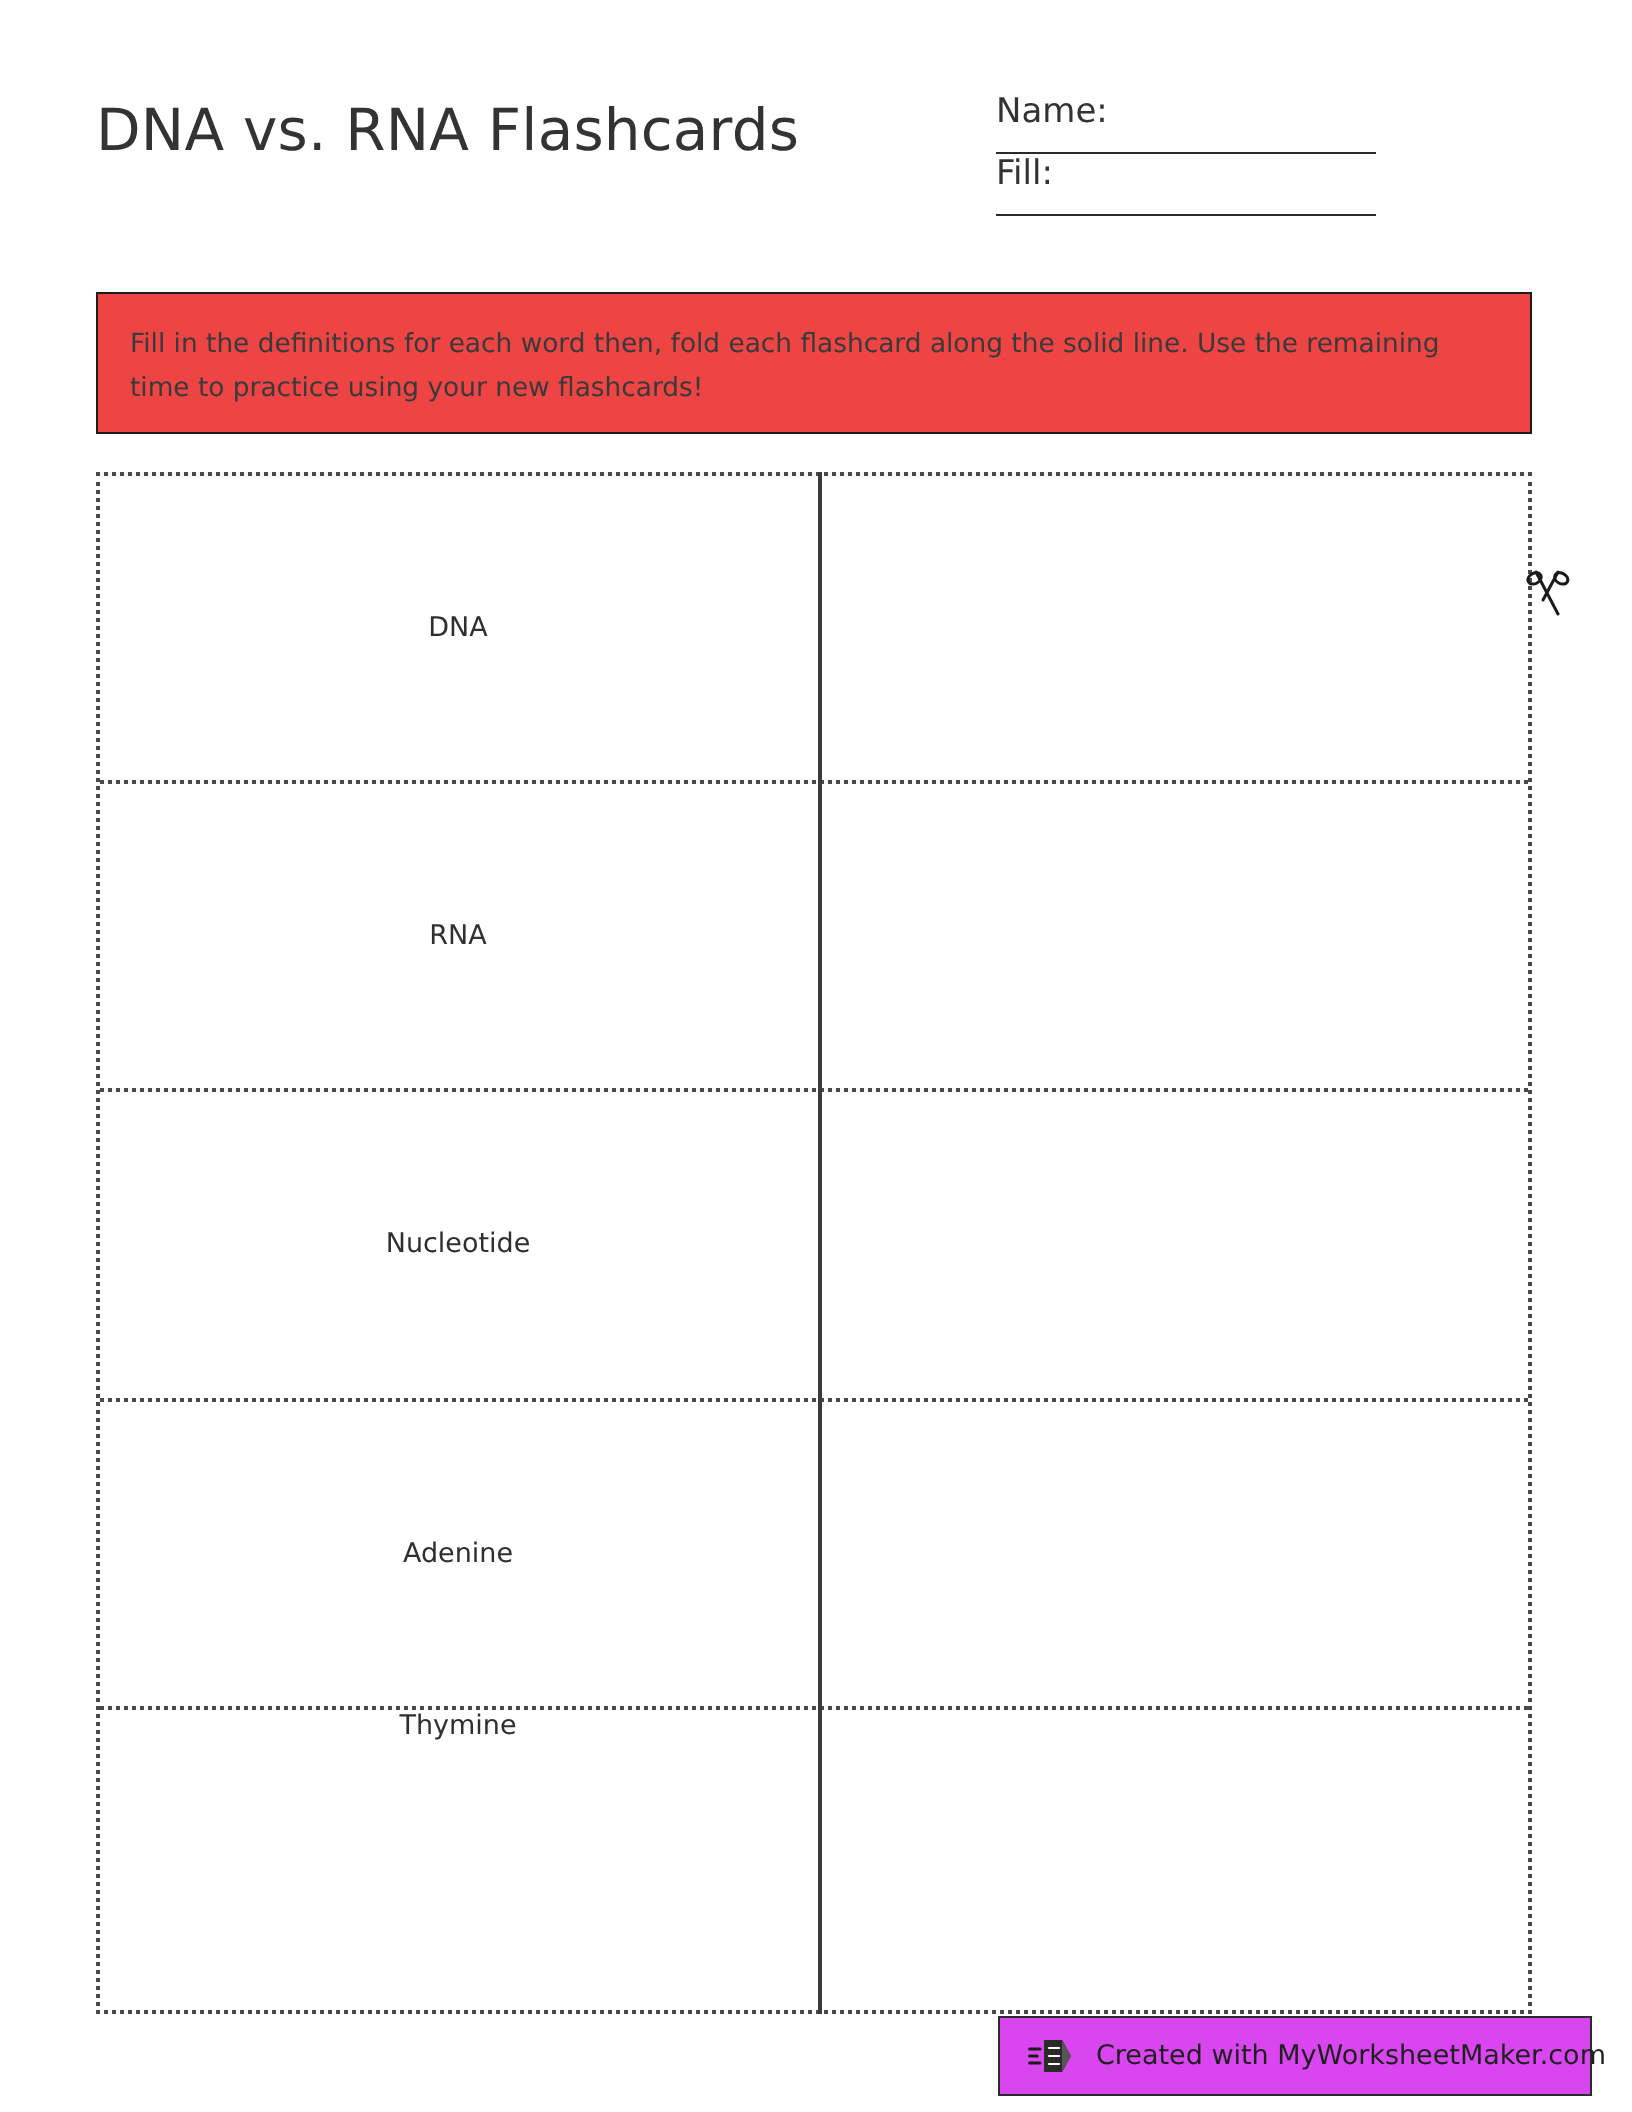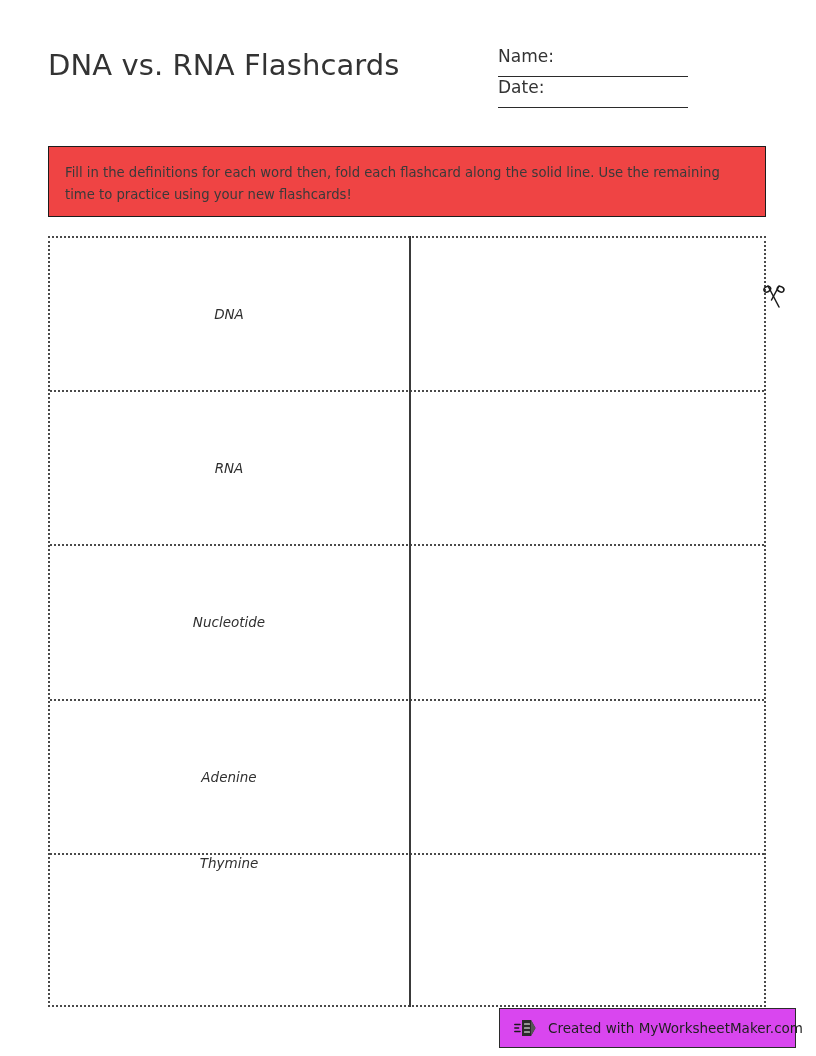--- a/index.html
+++ b/index.html
@@ -105,21 +105,20 @@
     width: 358px;
     display: flex;
     align-items: center;
     justify-content: center;
     box-sizing: border-box;
   }
   .card-term {
     font-size: 13.5px;
     color: #2f2f2f;
     text-align: center;
-    font-style: italic;
   }
   .card-answer-cell {
     flex: 1;
   }
 
   
   .fold-line {
     position: absolute;
     left: 359px;
     top: -2.5px;
@@ -176,21 +175,21 @@
 
 <div class="header">
   <div class="page-title">DNA vs. RNA Flashcards</div>
 
   <div class="nd-block">
     <div class="nd-row">
       <span class="nd-label">Name:</span>
       <span class="nd-line"></span>
     </div>
     <div class="nd-row">
-      <span class="nd-label">Date:</span>
+      <span class="nd-label">Fill:</span>
       <span class="nd-line"></span>
     </div>
   </div>
 </div>
 
 <div class="instructions-box">
   <div class="instructions-text">Fill in the definitions for each word then, fold each flashcard along the solid line. Use the remaining time to practice using your new flashcards!</div>
 </div>
 
 <div class="cards-table">

